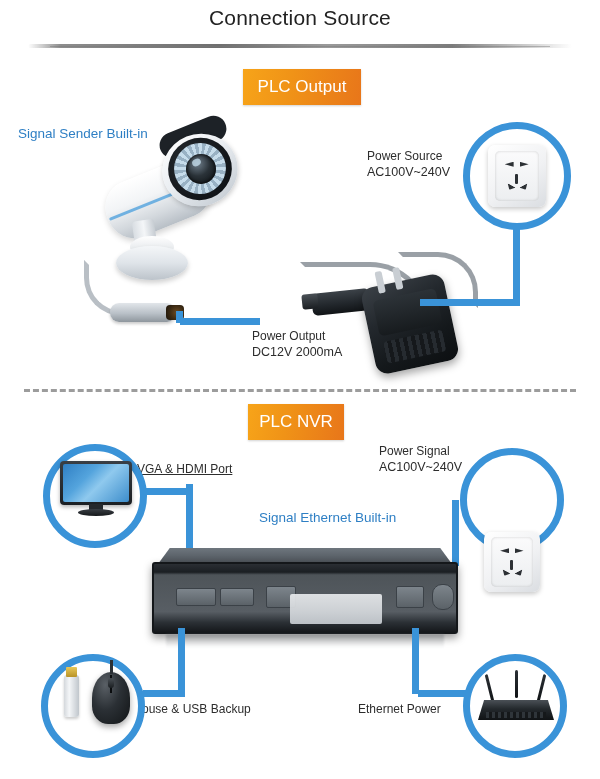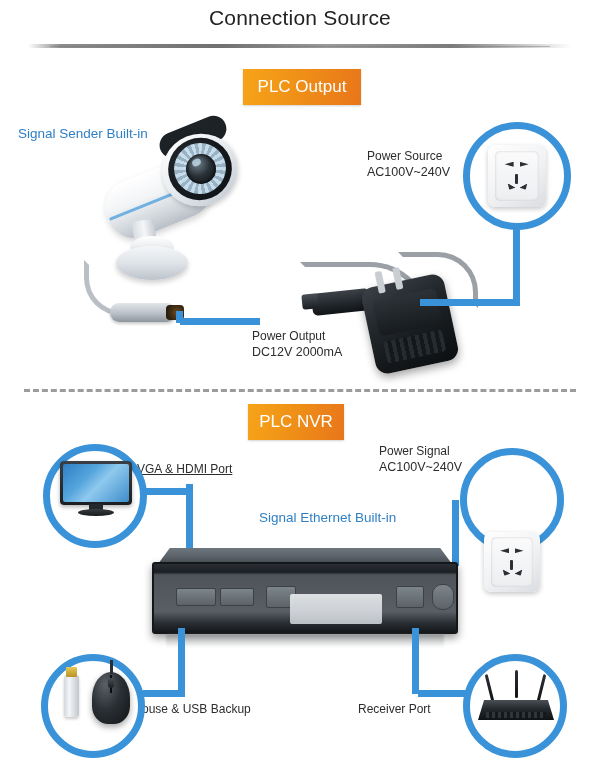--- a/index.html
+++ b/index.html
@@ -267,21 +267,21 @@
 
 <div class="abs lbl" id="lbl-vga-hdmi">VGA &amp; HDMI Port</div>
 
 <div class="abs" id="lbl-power-supply">
   <div class="lbl">Power Signal</div>
   <div class="lbl2">AC100V~240V</div>
 </div>
 
 <div class="abs lbl-blue" id="lbl-signal-receiver">Signal Ethernet Built-in</div>
 <div class="abs lbl" id="lbl-mouse-usb">Mouse &amp; USB Backup</div>
-<div class="abs lbl" id="lbl-ethernet">Receiver Port</div>
+<div class="abs lbl" id="lbl-ethernet">Ethernet Power</div>
 
 <div class="abs ring" id="ring-monitor"></div>
 <div class="abs" id="monitor">
   <div id="mon-bezel">
     <div id="mon-screen"></div>
   </div>
   <div id="mon-stand"></div>
   <div id="mon-foot"></div>
 </div>
 <div class="abs wire wire-h" id="wire-mon-right"></div>

